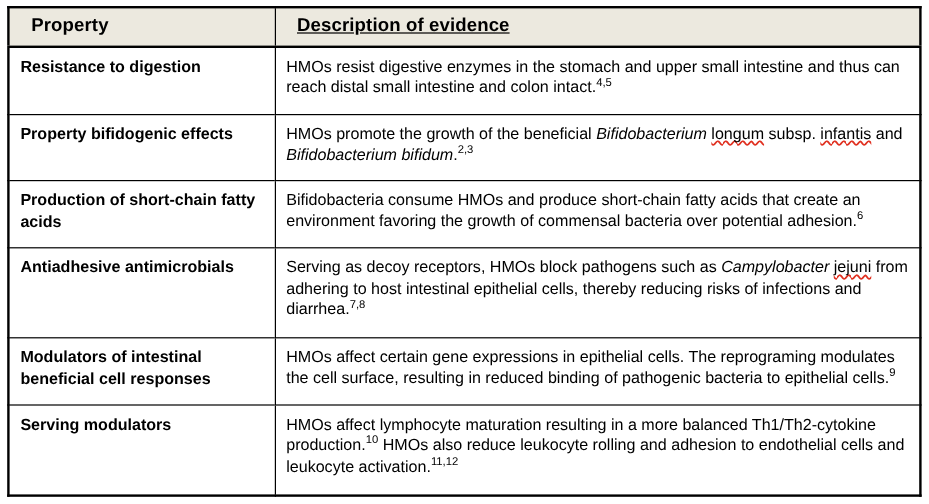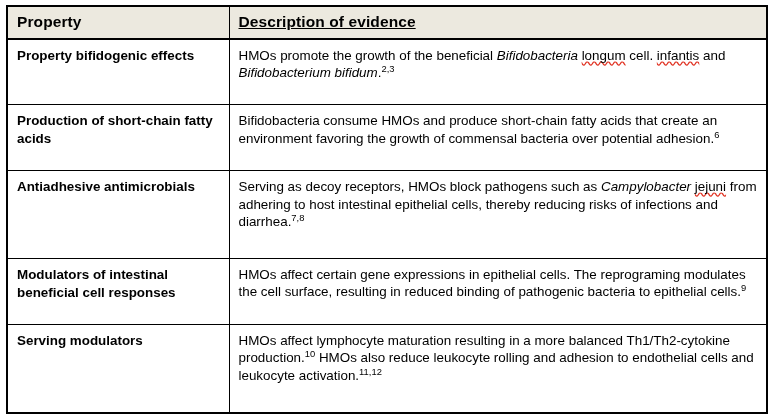--- a/index.html
+++ b/index.html
@@ -32,21 +32,21 @@
   }
   col.col-property { width: 222px; }
   col.col-description { width: auto; }
 
   thead th {
     background: #ece9df;
     text-align: left;
     vertical-align: middle;
     font-weight: bold;
     font-size: 15.5px;
-    padding: 6px 9px 7px 9px;
+    padding: 6px 9px 7px 18px;
     border-right: 1px solid #000000;
     border-bottom: 2px solid #000000;
     letter-spacing: 0.1px;
   }
   thead th.last-head { border-right: none; text-decoration: underline; }
 
   tbody td {
     vertical-align: top;
     border-top: 1px solid #000000;
     border-right: 1px solid #000000;
@@ -89,23 +89,29 @@
       <col class="col-description">
     </colgroup>
     <thead>
       <tr>
         <th class="first-head">Property</th>
         <th class="last-head">Description of evidence</th>
       </tr>
     </thead>
     <tbody id="table-body">
         <tr>
+          <td class="cell-property">Resistance to digestion</td>
+          <td class="cell-description">
+            <span class="desc-text"><span>HMOs resist digestive enzymes in the stomach and upper small intestine and thus can reach distal small intestine and colon intact.</span><sup>4,5</sup></span>
+          </td>
+        </tr>
+        <tr>
           <td class="cell-property">Property bifidogenic effects</td>
           <td class="cell-description">
-            <span class="desc-text"><span>HMOs promote the growth of the beneficial </span><span class="sci">Bifidobacteria </span><span class="misspell">longum</span><span> cell. </span><span class="misspell">infantis</span><span> and </span><span class="sci">Bifidobacterium bifidum</span><span>.</span><sup>2,3</sup></span>
+            <span class="desc-text"><span>HMOs promote the growth of the beneficial </span><span class="sci">Bifidobacterium </span><span class="misspell">longum</span><span> subsp. </span><span class="misspell">infantis</span><span> and </span><span class="sci">Bifidobacterium bifidum</span><span>.</span><sup>2,3</sup></span>
           </td>
         </tr>
         <tr>
           <td class="cell-property">Production of short-chain fatty acids</td>
           <td class="cell-description">
             <span class="desc-text"><span>Bifidobacteria consume HMOs and produce short-chain fatty acids that create an environment favoring the growth of commensal bacteria over potential adhesion.</span><sup>6</sup></span>
           </td>
         </tr>
         <tr>
           <td class="cell-property">Antiadhesive antimicrobials</td>

